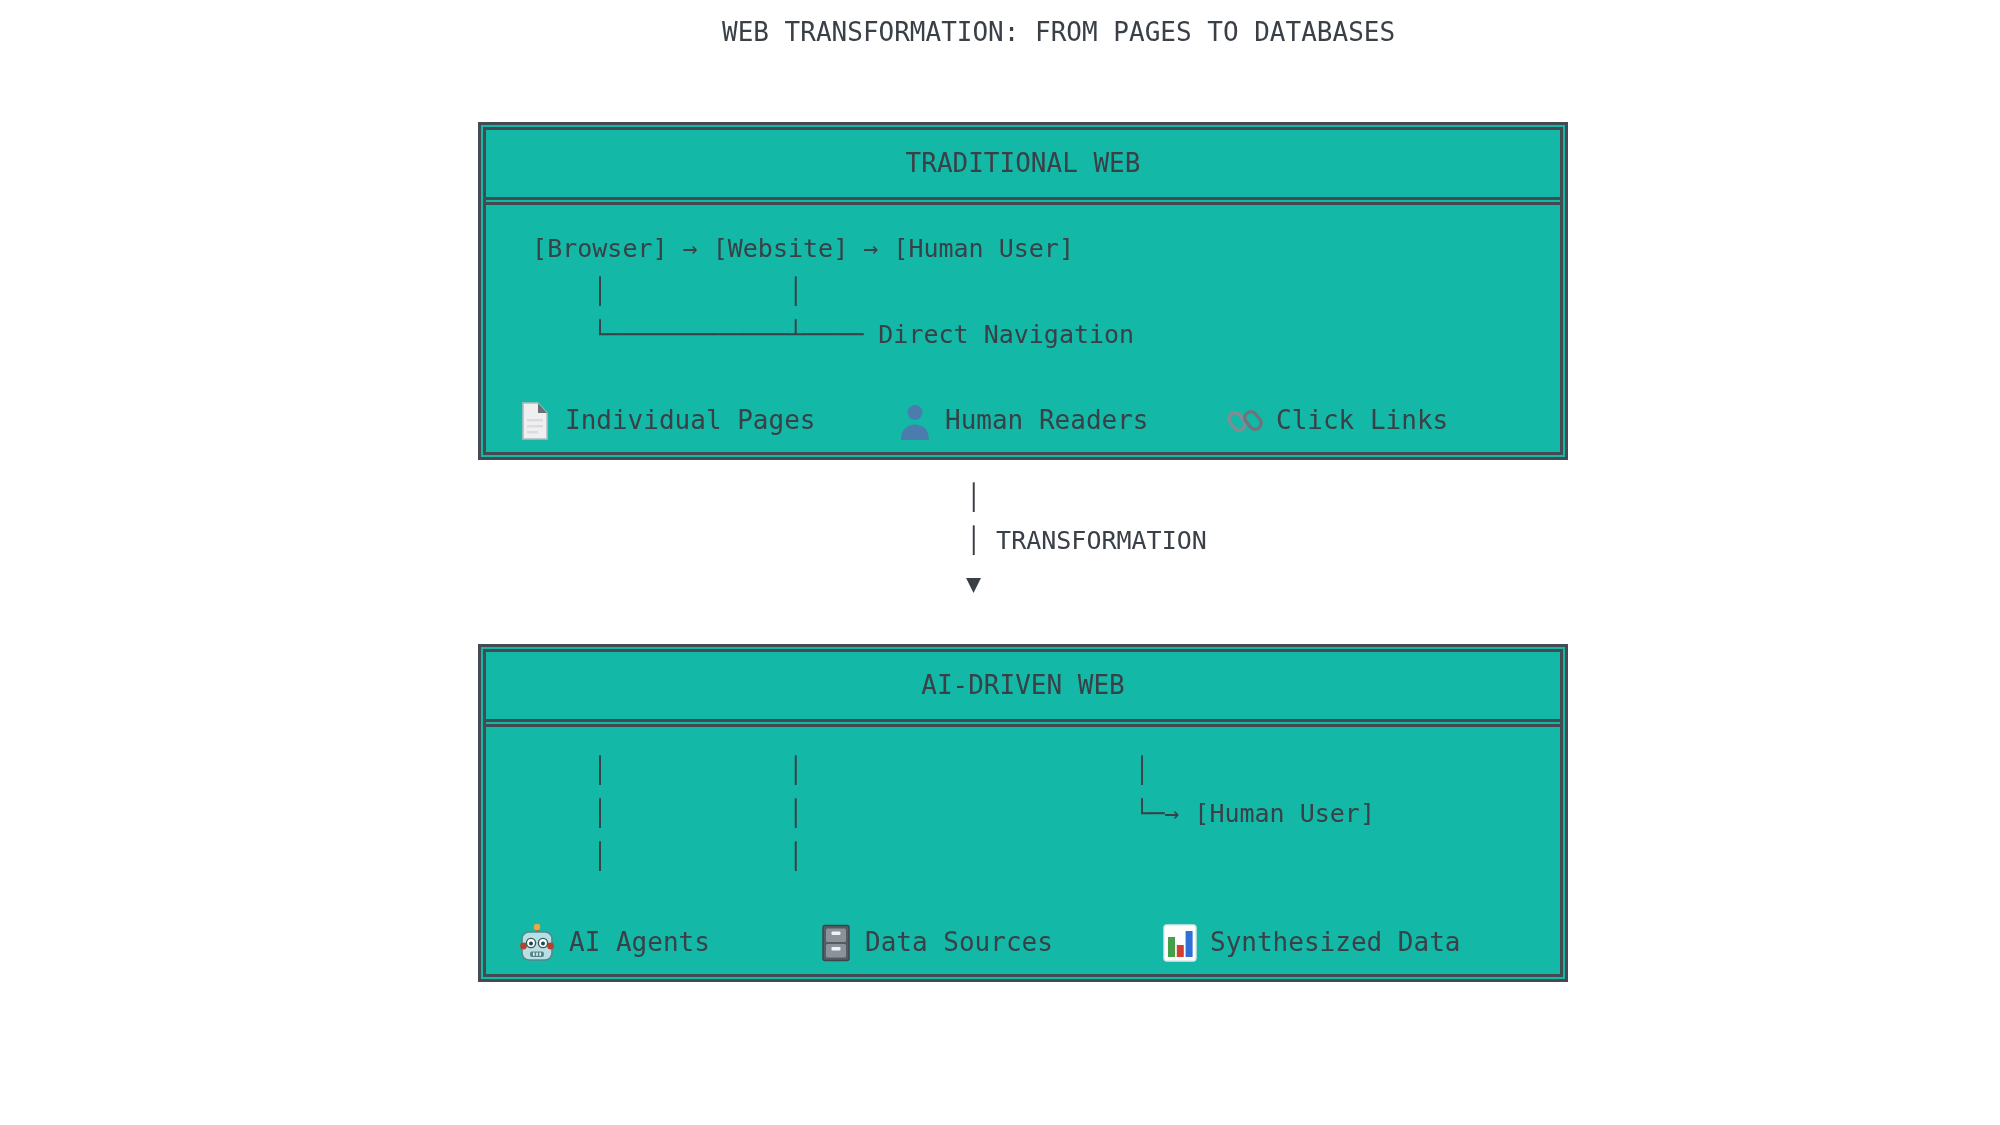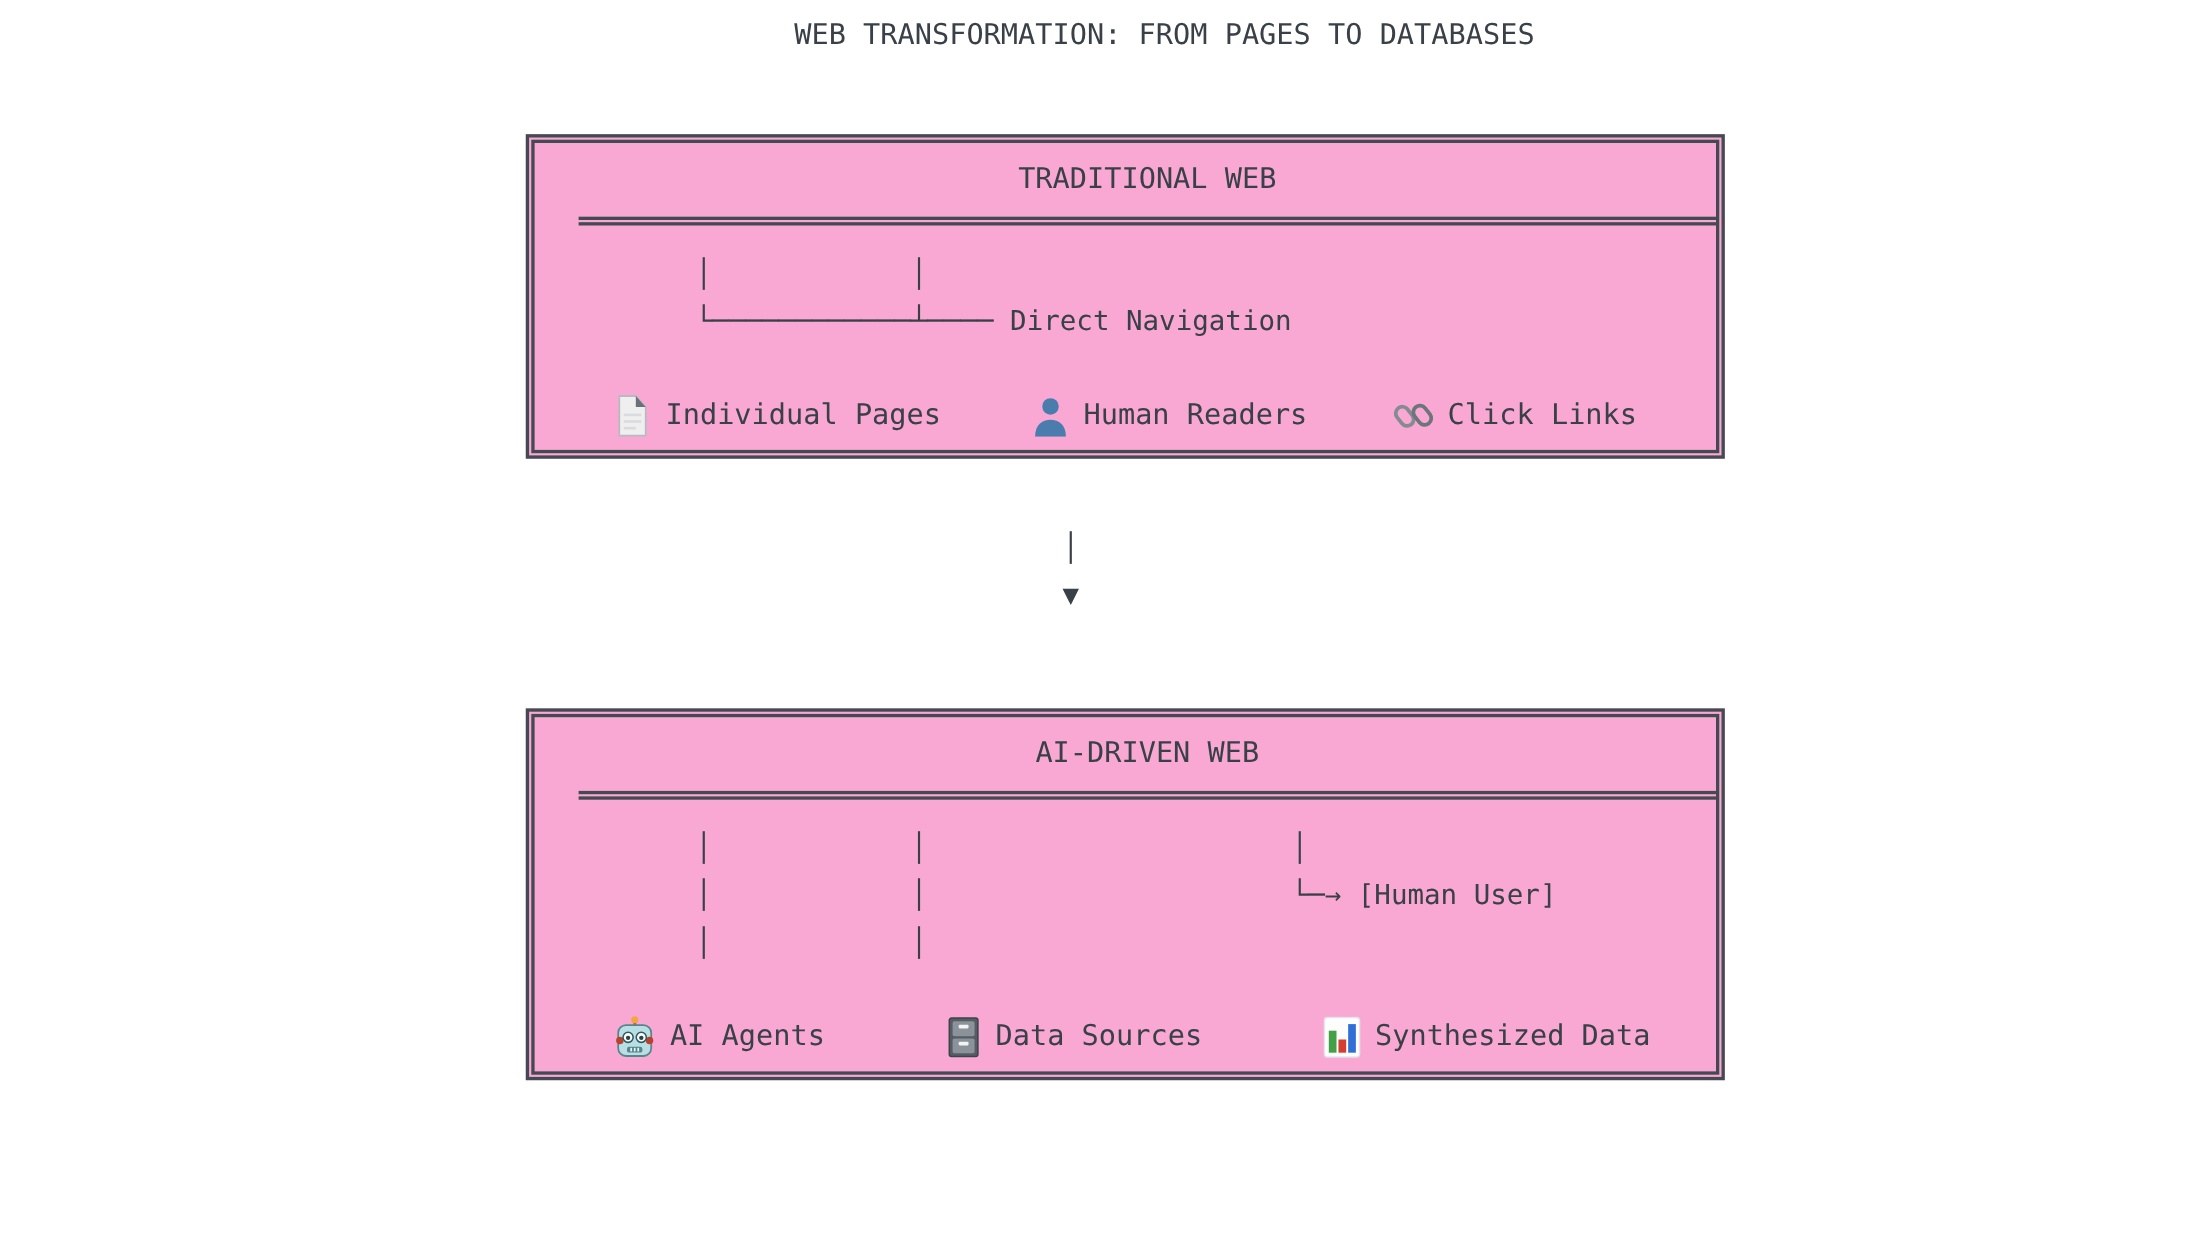--- a/index.html
+++ b/index.html
@@ -26,22 +26,21 @@
     line-height: 40px;
     font-weight: 500;
     white-space: pre;
   }
   .box {
     position: absolute;
     left: 478px;
     width: 1090px;
     box-sizing: border-box;
     border: 8px double #434a52;
-    background: #f9a8d4;
-    padding-left: 40px;
+    background: #14b8a6;
   }
   .box1 { top: 122px; }
   .box2 { top: 644px; }
   .box-header {
     text-align: center;
     font-size: 26px;
     line-height: 43px;
     padding: 12px 0;
     border-bottom: 8px double #434a52;
     white-space: pre;
@@ -89,20 +88,21 @@
 </head>
 <body>
 
 <div class="canvas">
 
   <div class="title">WEB TRANSFORMATION: FROM PAGES TO DATABASES</div>
 
   <section class="box box1">
     <div class="box-header">TRADITIONAL WEB</div>
     <div class="box-body">
+      <div class="line">  [Browser] → [Website] → [Human User]</div>
       <div class="line">      │            │</div>
       <div class="line">      └────────────┴──── Direct Navigation</div>
       <div class="spacer"></div>
       <div class="icon-row">
         <span class="icon-item" style="left:16px">
           <span class="icon">
             <svg width="34" height="40" viewBox="0 0 34 40">
               <path d="M5 2 h15 l9 10 v26 h-24 z" fill="#efefef" stroke="#b7bbc0" stroke-width="1.6"></path>
               <path d="M20 2 l9 10 h-9 z" fill="#6a7076"></path>
               <rect x="9" y="18" width="16" height="2.4" fill="#d9dbde"></rect>
@@ -129,20 +129,21 @@
             </svg>
           </span>
           <span class="label">Human Readers</span>
         </span>
       </div>
     </div>
   </section>
 
   <div class="transform">
     <div class="line">│</div>
+    <div class="line">│ TRANSFORMATION</div>
     <div class="line">▼</div>
   </div>
 
   <section class="box box2">
     <div class="box-header">AI-DRIVEN WEB</div>
     <div class="box-body">
       <div class="line">      │            │                      │</div>
       <div class="line">      │            │                      └─→ [Human User]</div>
       <div class="line">      │            │</div>
       <div class="spacer"></div>

